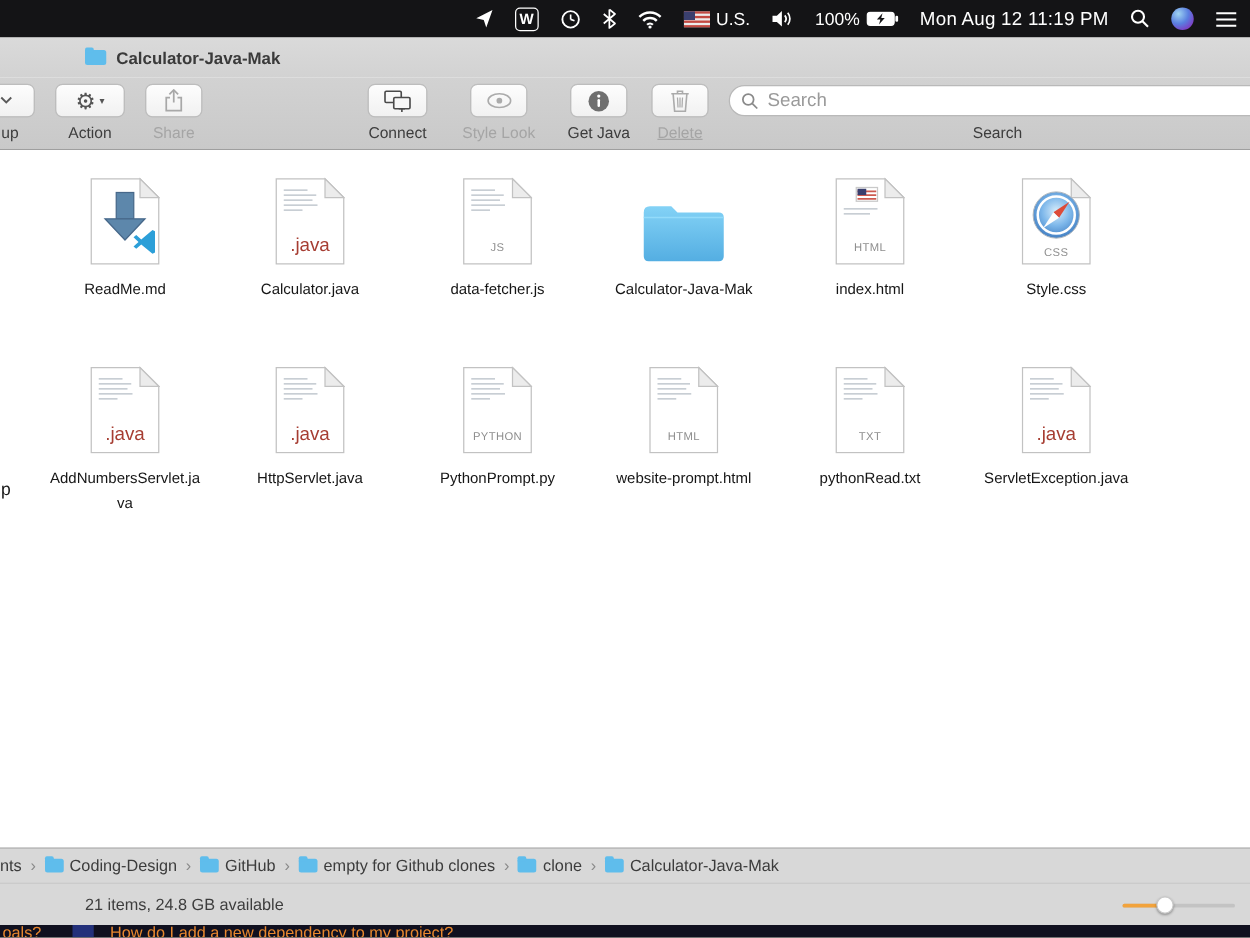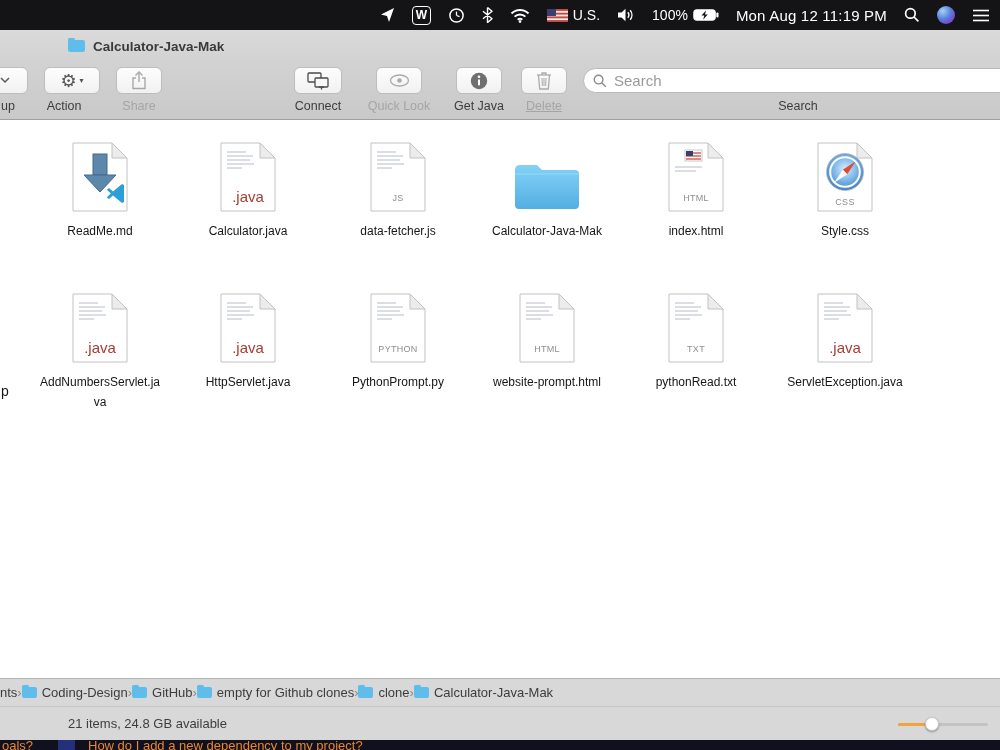--- a/index.html
+++ b/index.html
@@ -82,21 +82,21 @@
   .badge { position:absolute; left:50%; transform:translateX(-50%); white-space:nowrap; }
   .badge.red  { bottom:7px; color:#a63d32; font-size:15px;text-align:center; }
   .badge.gray { bottom:9px; color:#8e8e8e; font-size:9px; letter-spacing:0.3px; }
   .badge.gray.lo { bottom:5px; }
   .clipped-label { position:absolute; left:-3px; top:262px; width:34px; overflow:hidden; font-size:14px; color:#161616; text-align:left; }
 
   
   .path-bar {
     position:absolute; top:678px; left:0; width:1000px; height:28px;
     background:#d8d8d8; border-top:1px solid #b3b3b3;
-    display:flex; align-items:center; font-size:13px; color:#3c3c3c;
+    display:flex; align-items:center; gap:7px; font-size:13px; color:#3c3c3c;
   }
   .crumb { display:inline-flex; align-items:center; gap:5px; }
   .crumb-sep { color:#8a8a8a; font-size:13px; }
 
   
   .status-bar {
     position:absolute; top:706px; left:0; width:1000px; height:34px;
     background:#d8d8d8; border-top:1px solid #c6c6c6;
     display:flex; align-items:center;text-align:center;
   }
@@ -226,21 +226,21 @@
       <svg width="10" height="7" viewBox="0 0 10 7">
           <polyline points="1,1 5,5 9,1" stroke="#5a5a5a" stroke-width="1.5" fill="none"></polyline>
         </svg>
     </div>
     <div class="tb-label" style="left:-12px; width:40px;">up</div>
 
     <div class="tb-btn" style="left:44px; width:56px;">
       <span class="gear-glyph">⚙</span>
       <span class="chev">▾</span>
     </div>
-    <div class="tb-label" style="left:36px; width:56px;">Action</div>
+    <div class="tb-label" style="left:44px; width:56px;">Action</div>
 
     <div class="tb-btn" style="left:116px; width:46px;">
       <svg width="16" height="19" viewBox="0 0 16 19">
         <line x1="8" y1="1.5" x2="8" y2="11" stroke="#a8a8a8" stroke-width="1.4"></line>
         <polyline points="4.5,4.5 8,1 11.5,4.5" stroke="#a8a8a8" stroke-width="1.4" fill="none"></polyline>
         <polyline points="5,7 2,7 2,17.5 14,17.5 14,7 11,7" stroke="#a8a8a8" stroke-width="1.4" fill="none"></polyline>
       </svg>
     </div>
     <div class="tb-label disabled" style="left:116px; width:46px;">Share</div>
 
@@ -253,21 +253,21 @@
       </svg>
     </div>
     <div class="tb-label" style="left:294px; width:48px;">Connect</div>
 
     <div class="tb-btn" style="left:376px; width:46px;">
       <svg width="21" height="13" viewBox="0 0 21 13">
         <ellipse cx="10.5" cy="6.5" rx="9" ry="5.5" stroke="#ababab" stroke-width="1.3" fill="none"></ellipse>
         <circle cx="10.5" cy="6.5" r="2.3" fill="#ababab"></circle>
       </svg>
     </div>
-    <div class="tb-label disabled" style="left:363px; width:72px;">Quick Look</div>
+    <div class="tb-label disabled" style="left:363px; width:72px;">Style Look</div>
 
     <div class="tb-btn" style="left:456px; width:46px;">
       <svg width="18" height="18" viewBox="0 0 18 18">
         <circle cx="9" cy="9" r="8.2" fill="#6f6f6f"></circle>
         <circle cx="9" cy="4.8" r="1.3" fill="#fff"></circle>
         <rect x="8" y="7.2" width="2" height="6.4" rx="1" fill="#fff"></rect>
       </svg>
     </div>
     <div class="tb-label" style="left:450px; width:58px;">Get Java</div>
 

